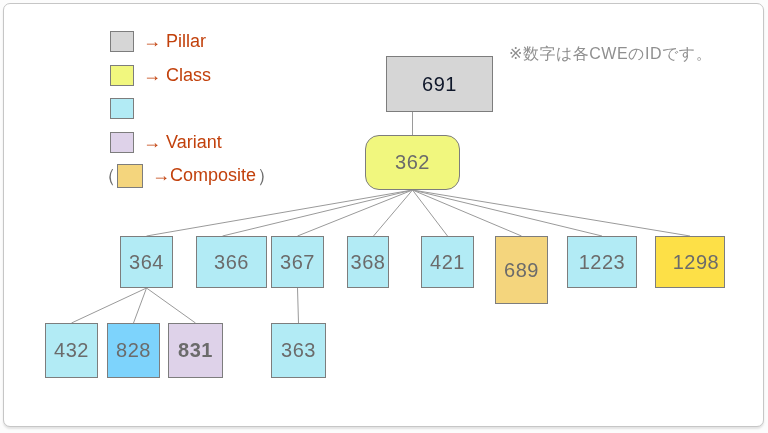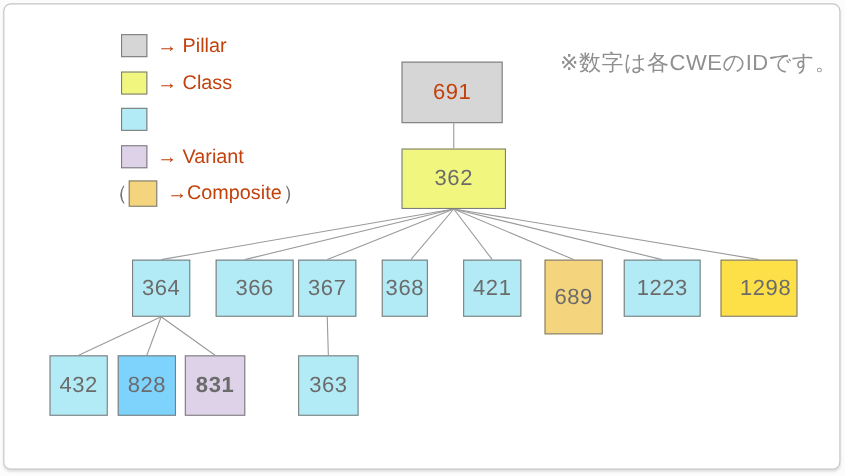--- a/index.html
+++ b/index.html
@@ -55,21 +55,21 @@
     border:1.5px solid #7d7d7d;
     box-sizing:border-box;
     margin-right:9px;
   }
   .swatch.big{width:26px;height:24px;}
   .legend-label{color:#c2410c;}
   .paren{color:#6f6f6f;font-size:19px;margin:0 1px;}
   .note{
     position:absolute;
     left:509px;top:44px;
-    font-size:20px;
+    font-size:16px;
     color:#8f8f8f;
     letter-spacing:0.5px;
     white-space:nowrap;
   }
 </style>
 </head>
 <body>
 
 <div class="canvas">
   <div class="frame"></div>
@@ -110,22 +110,22 @@
       <span class="paren">（</span>
       <span class="swatch big" style="background-color: rgb(244, 213, 125);"></span>
       <span class="legend-label">→Composite</span>
       <span class="paren">）</span>
     </div>
   </div>
 
   <div class="note">※数字は各CWEのIDです。</div>
 
   <div id="nodes-layer">
-      <div class="node" style="left: 365px; top: 56px; width: 92px; height: 56px; background: rgb(214, 214, 214); border-color: rgb(125, 125, 125); color: #c2410c;">691</div>
-      <div class="node" style="left: 365px; top: 135px; width: 95px; height: 55px; background: rgb(241, 247, 126); border-color: rgb(125, 125, 125); color: rgb(107, 107, 107);">362</div>
+      <div class="node" style="left: 386px; top: 56px; width: 107px; height: 56px; background: rgb(214, 214, 214); border-color: rgb(125, 125, 125); color: #0f172a;">691</div>
+      <div class="node" style="left: 365px; top: 135px; width: 95px; height: 55px; background: rgb(241, 247, 126); border-color: rgb(125, 125, 125); color: rgb(107, 107, 107); border-radius: 14px;">362</div>
       <div class="node" style="left: 120px; top: 236px; width: 53px; height: 52px; background: rgb(178, 235, 245); border-color: rgb(125, 125, 125); color: rgb(107, 107, 107);">364</div>
       <div class="node" style="left: 196px; top: 236px; width: 71px; height: 52px; background: rgb(178, 235, 245); border-color: rgb(125, 125, 125); color: rgb(107, 107, 107);">366</div>
       <div class="node" style="left: 271px; top: 236px; width: 53px; height: 52px; background: rgb(178, 235, 245); border-color: rgb(125, 125, 125); color: rgb(107, 107, 107);">367</div>
       <div class="node" style="left: 347px; top: 236px; width: 42px; height: 52px; background: rgb(178, 235, 245); border-color: rgb(125, 125, 125); color: rgb(107, 107, 107);">368</div>
       <div class="node" style="left: 421px; top: 236px; width: 53px; height: 52px; background: rgb(178, 235, 245); border-color: rgb(125, 125, 125); color: rgb(107, 107, 107);">421</div>
       <div class="node" style="left: 495px; top: 236px; width: 53px; height: 68px; background: rgb(244, 213, 125); border-color: rgb(125, 125, 125); color: rgb(107, 107, 107);">689</div>
       <div class="node" style="left: 567px; top: 236px; width: 70px; height: 52px; background: rgb(178, 235, 245); border-color: rgb(125, 125, 125); color: rgb(107, 107, 107);">1223</div>
       <div class="node" style="left: 655px; top: 236px; width: 70px; height: 52px; background: #fde047; border-color: rgb(125, 125, 125); color: rgb(107, 107, 107); padding-left: 12px;">1298</div>
       <div class="node" style="left: 45px; top: 323px; width: 53px; height: 55px; background: rgb(178, 235, 245); border-color: rgb(125, 125, 125); color: rgb(107, 107, 107);">432</div>
       <div class="node" style="left: 107px; top: 323px; width: 53px; height: 55px; background: #7dd3fc; border-color: rgb(125, 125, 125); color: rgb(107, 107, 107);">828</div>

